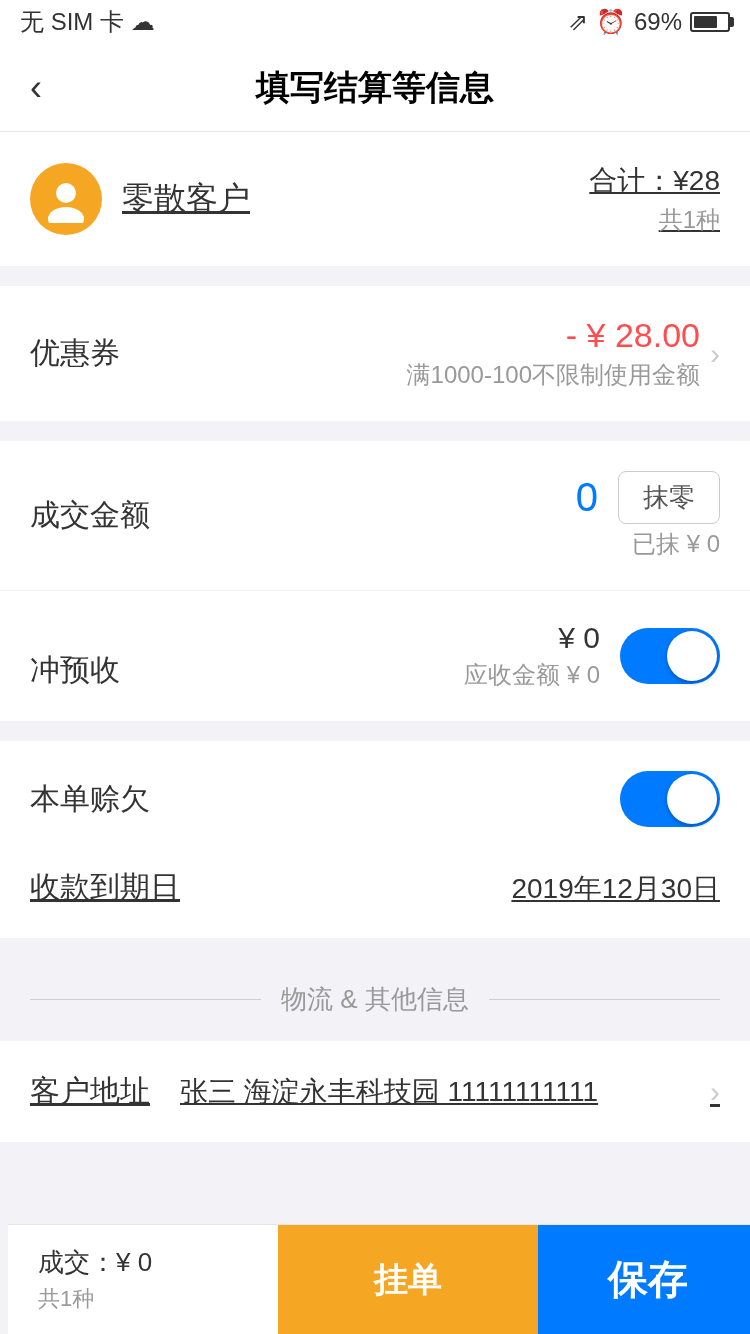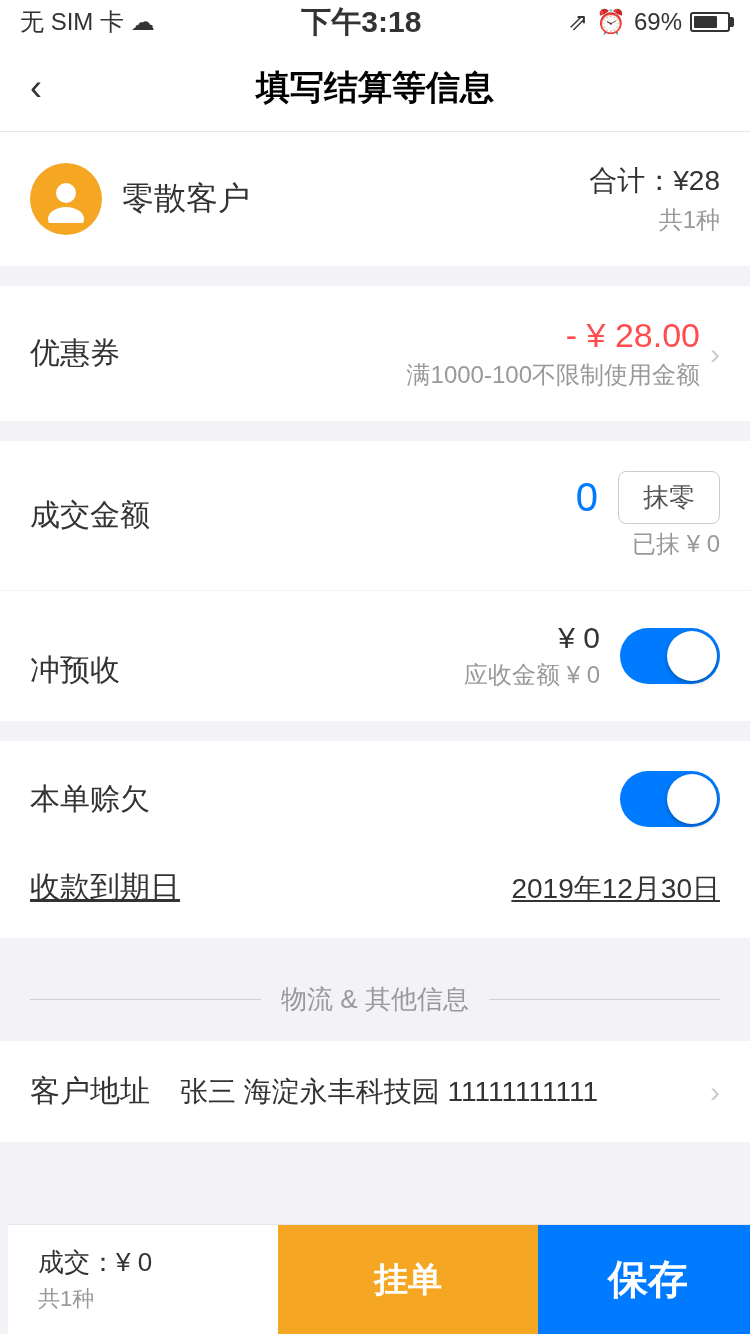--- a/index.html
+++ b/index.html
@@ -54,20 +54,21 @@
 
     
     .content {
       padding-bottom: 120px;
     }
 
     
     .section {
       background: #000000;
       margin-bottom: 20px;
+      text-decoration: underline;
     }
 
     
     .customer-row {
       background: #fff;
       padding: 30px 30px;
       display: flex;
       align-items: center;
       justify-content: space-between;
     }
@@ -320,21 +321,20 @@
       border-radius: 1px;
     }
   </style>
 </head>
 <body>
 
 <div class="status-bar">
   <div class="status-left">
     <span>无 SIM 卡  ☁</span>
   </div>
-  <div class="status-center">下午3:18</div>
   <div class="status-right">
     <span>⇗</span>
     <span>⏰</span>
     <span>69%</span>
     <span class="battery-icon">
       <span class="battery-fill"></span>
     </span>
   </div>
 </div>
 

